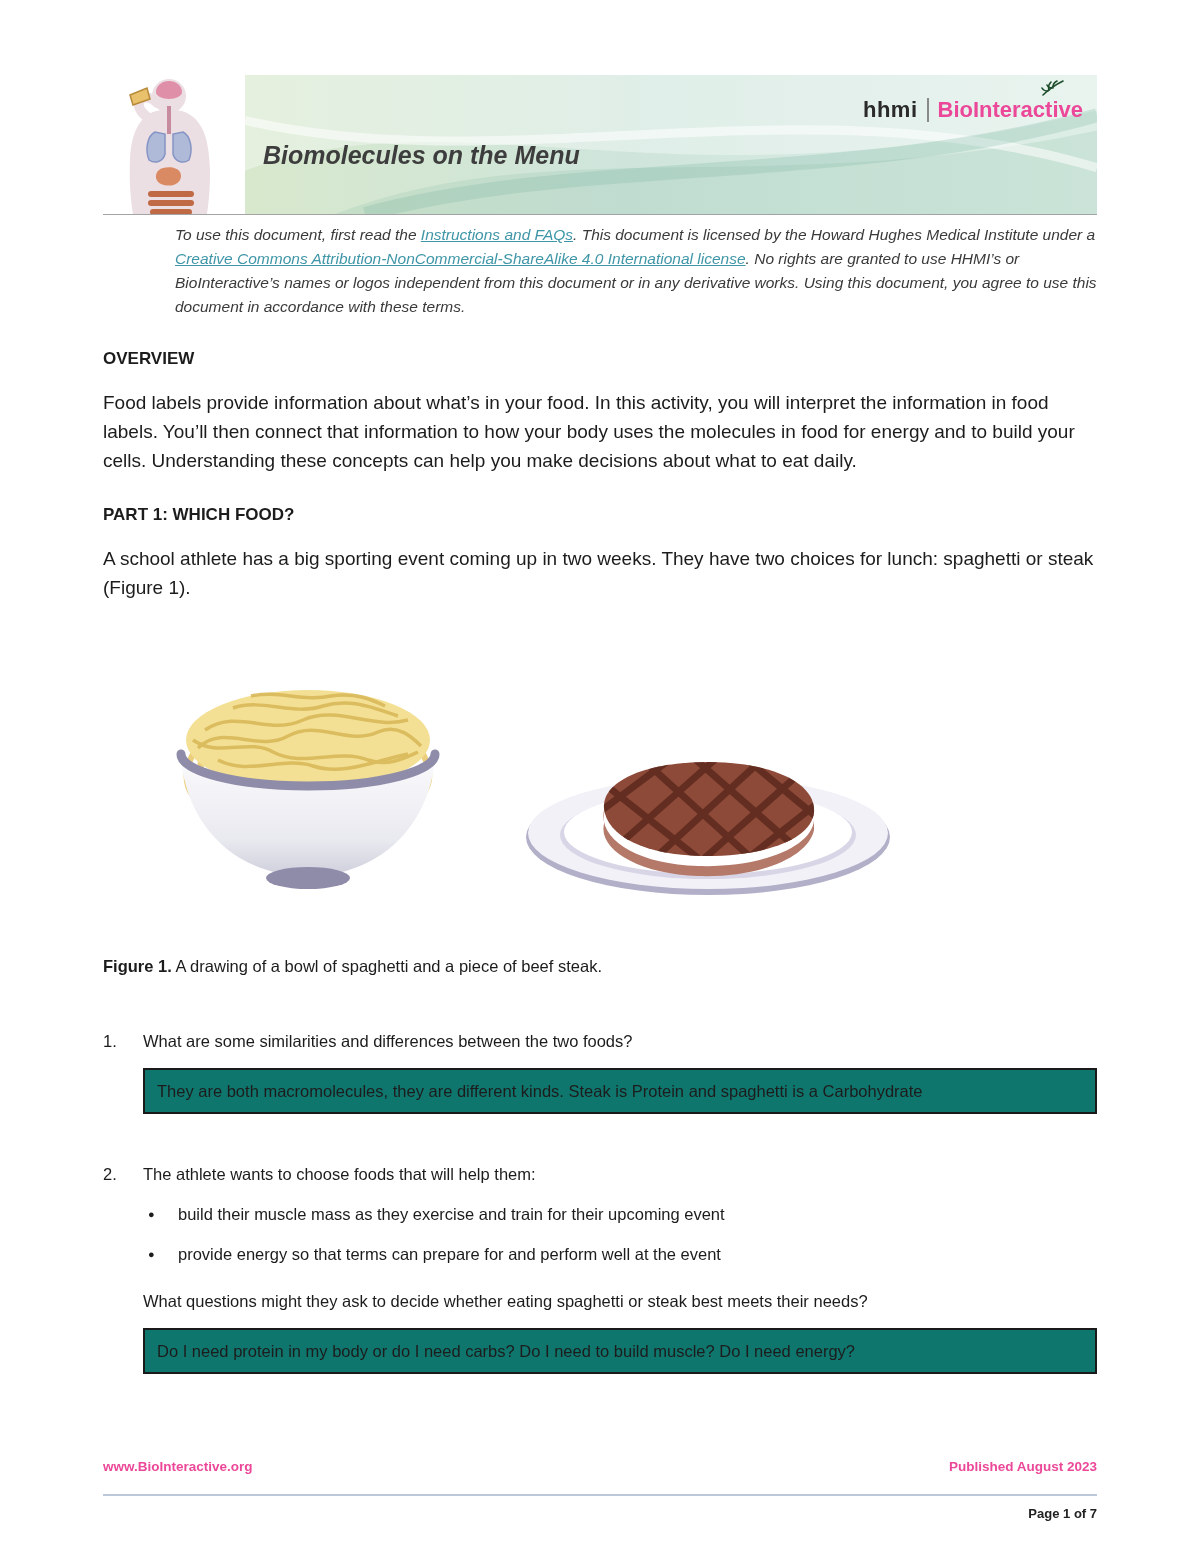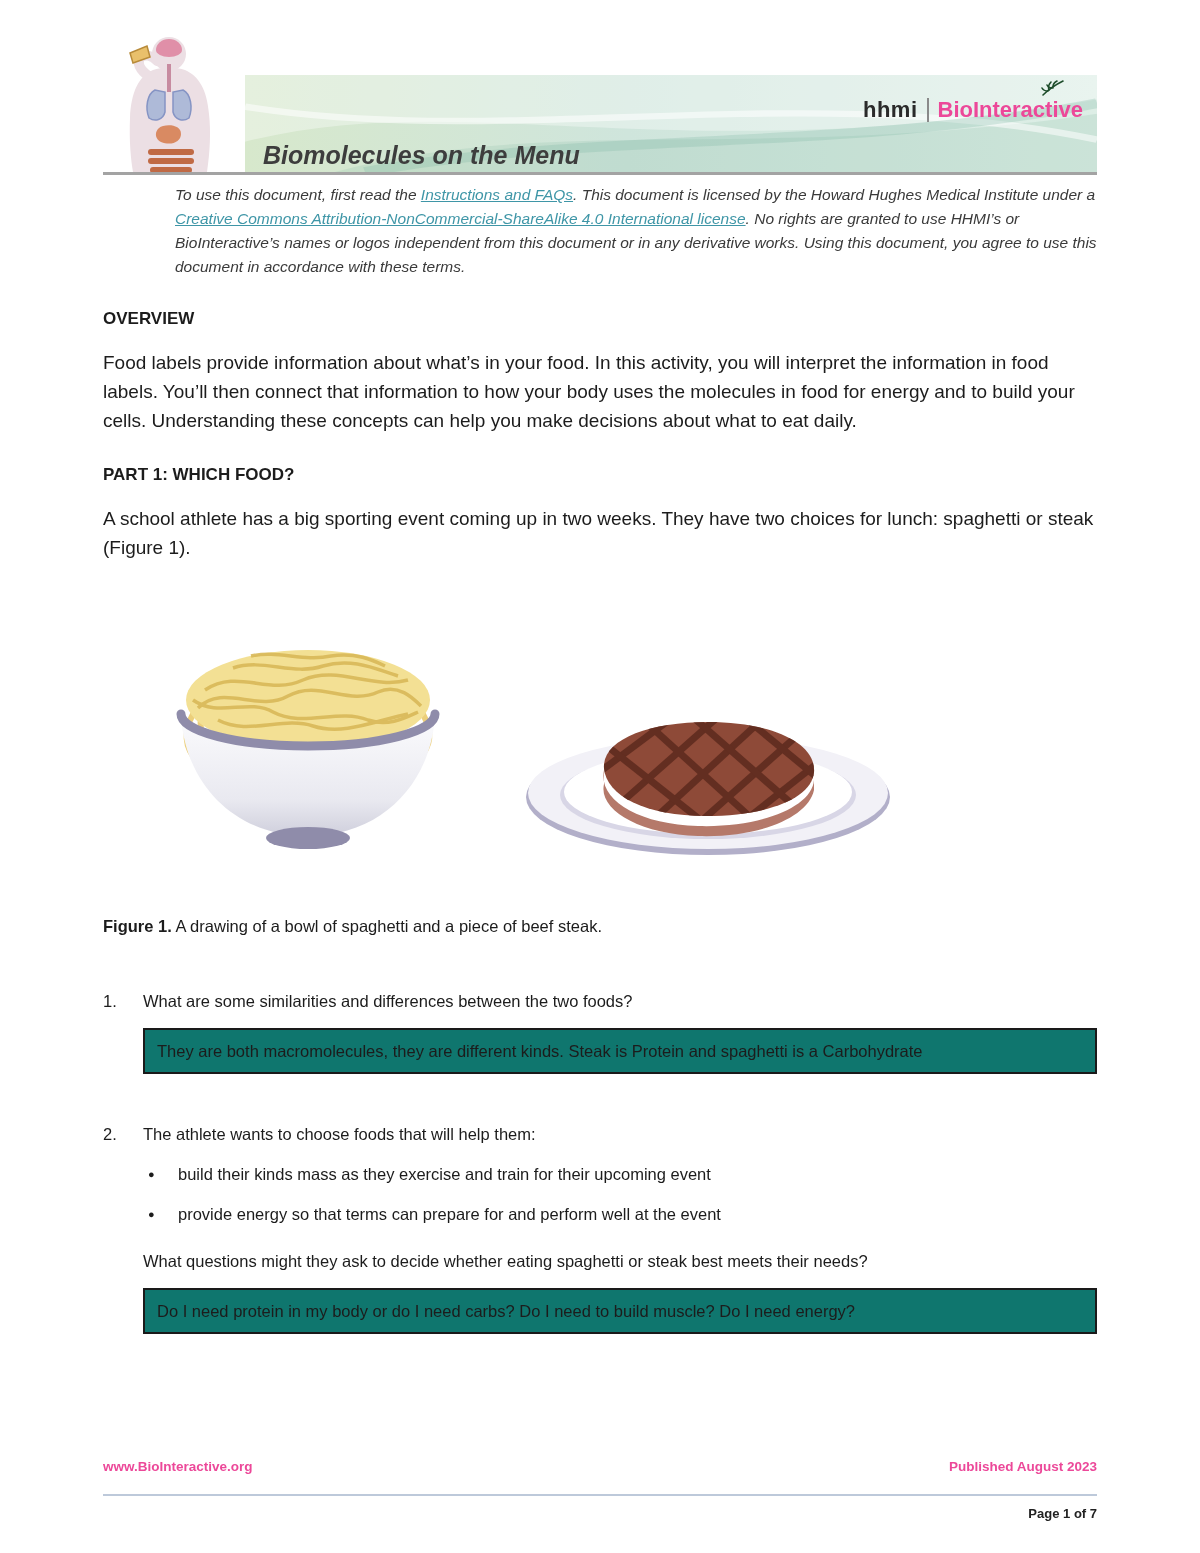--- a/index.html
+++ b/index.html
@@ -13,22 +13,22 @@
     font-family: "Liberation Sans", sans-serif;
     color: #1c1c1c;
     overflow: hidden;
   }
   .content { padding: 0 103px; }
 
   
   header.banner {
     margin-top: 75px;
     display: flex;
-    height: 100px;
-    border-bottom: 3px solid #a3a3a3;
+    height: 140px;
+    border-bottom: 1px solid #a3a3a3;
     justify-content: center;
   }
   .illus { width: 142px; flex: none; position: relative; background: #ffffff; }
   .illus svg { position: absolute; bottom: 0; left: 0; }
   .banner-green { position: relative; flex: 1; overflow: hidden; }
   .banner-green .waves { position: absolute; inset: 0; width: 100%; height: 100%; }
   .brand {
     position: absolute; top: 4px; right: 14px;
     display: flex; flex-direction: column; align-items: flex-end;
     z-index: 2;
@@ -258,21 +258,21 @@
     </div>
     <div class="answer">They are both macromolecules, they are different kinds. Steak is Protein and spaghetti is a Carbohydrate</div>
 
     <div class="q">
       <span class="qnum">2.</span>
       <span class="qtext">The athlete wants to choose foods that will help them:</span>
     </div>
     <div class="bullets">
       <div class="bullet-row">
         <span class="dot">●</span>
-        <span>build their kinds mass as they exercise and train for their upcoming event</span>
+        <span>build their muscle mass as they exercise and train for their upcoming event</span>
       </div>
       <div class="bullet-row">
         <span class="dot">●</span>
         <span>provide energy so that terms can prepare for and perform well at the event</span>
       </div>
     </div>
     <p class="followup">What questions might they ask to decide whether eating spaghetti or steak best meets their needs?</p>
     <div class="answer">Do I need protein in my body or do I need carbs? Do I need to build muscle? Do I need energy?</div>
 
   </div>

